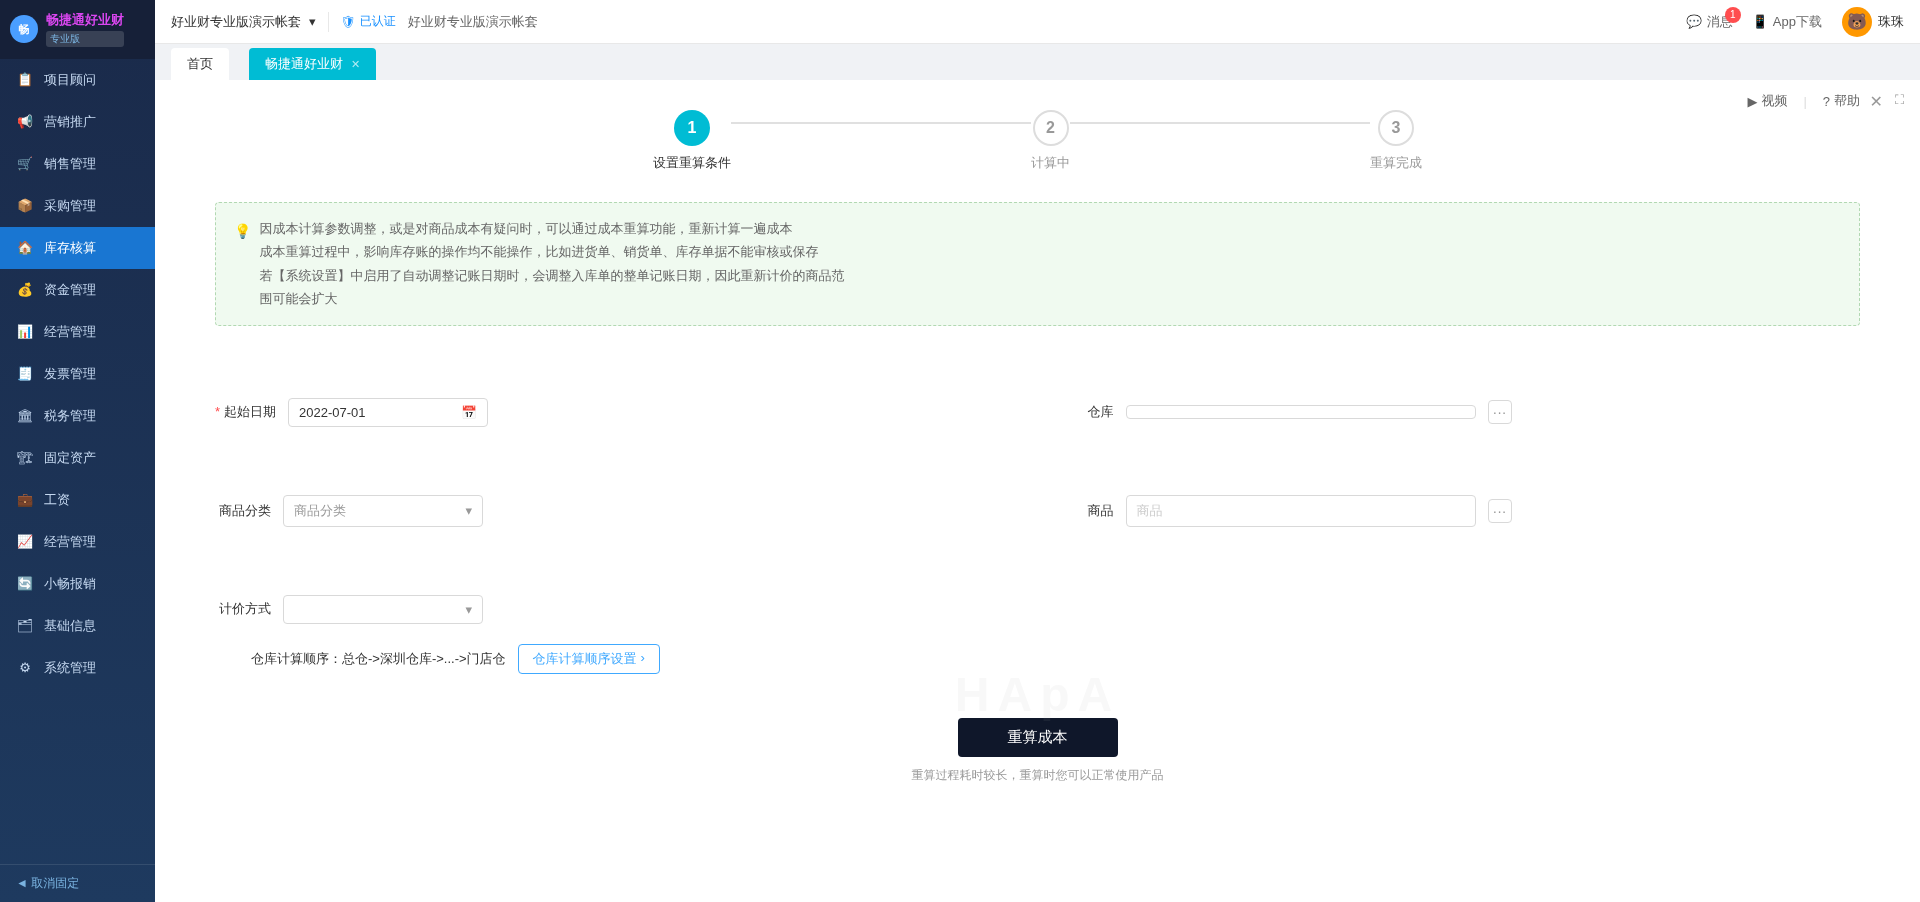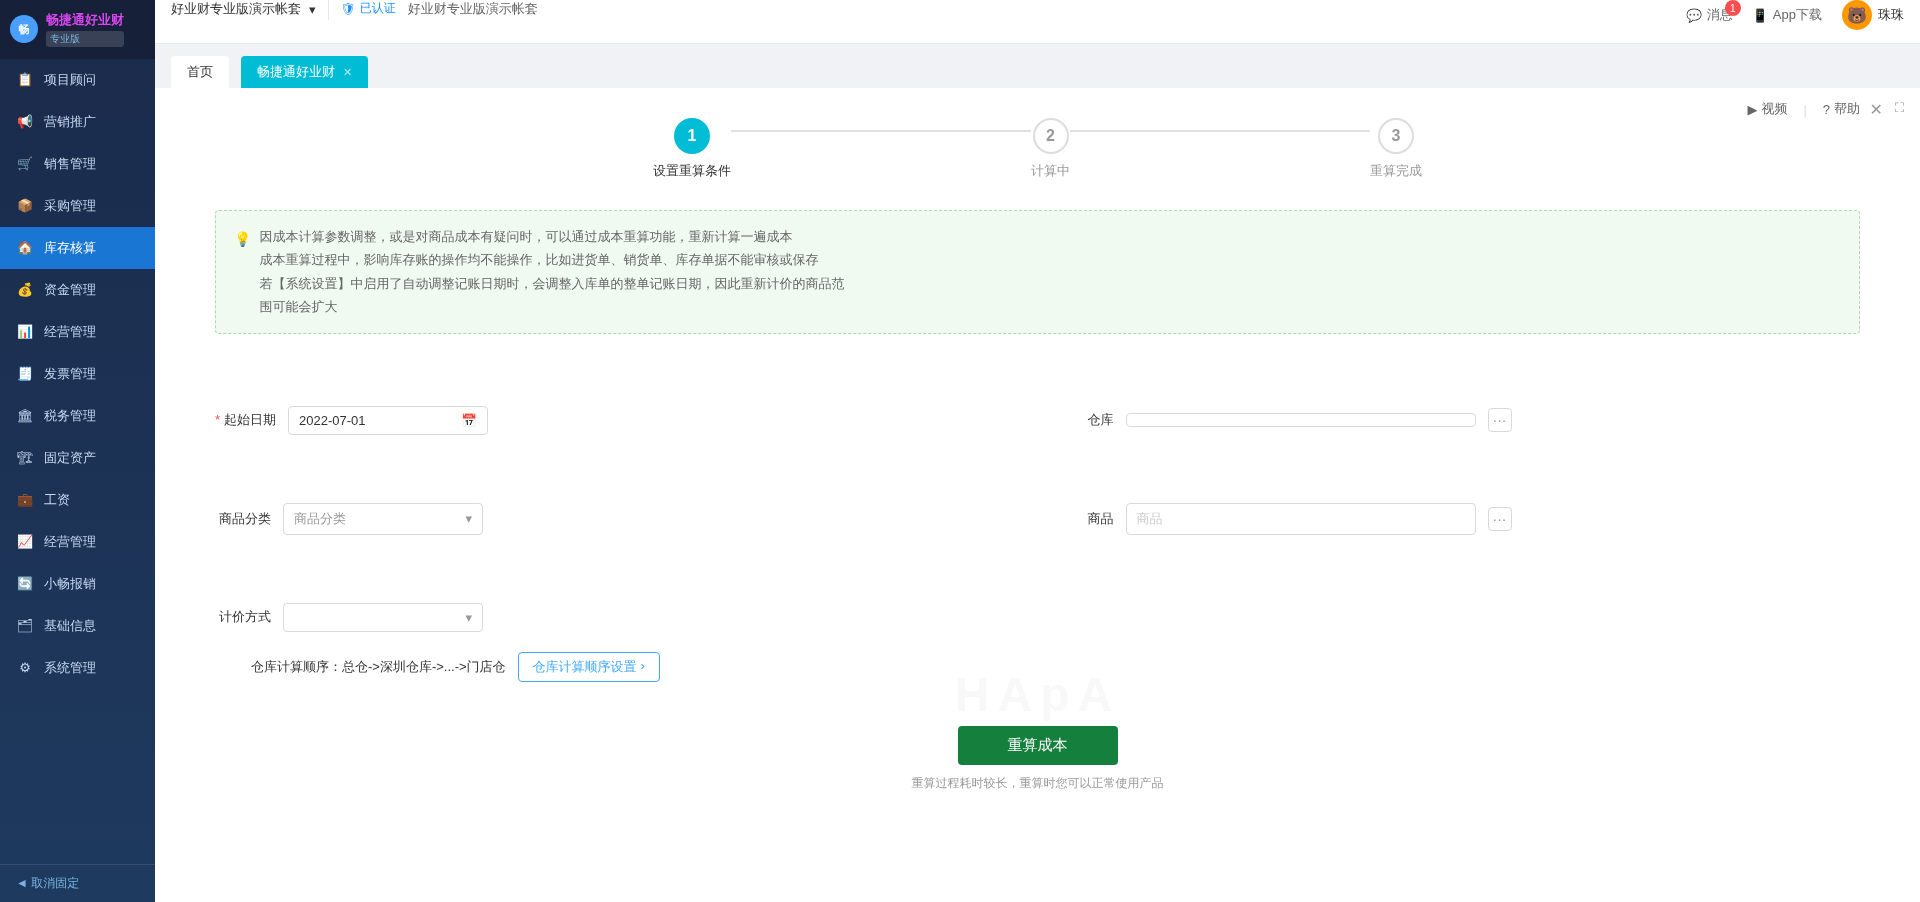--- a/index.html
+++ b/index.html
@@ -80,21 +80,21 @@
       flex-direction: column;
       background: #f0f2f5;
       overflow: hidden;
     }
 
     
     .topbar {
       background: white;
       height: 44px;
       display: flex;
-      align-items: flex-start;
+      align-items: center;
       padding: 0 16px;
       gap: 12px;
       border-bottom: 1px solid #e8e8e8;
       flex-shrink: 0;
     }
     .topbar-account {
       display: flex;
       align-items: center;
       gap: 8px;
       color: #333;
@@ -147,26 +147,26 @@
       display: flex;
       align-items: center;
       justify-content: center;
       overflow: hidden;
     }
     .topbar-username { color: #333; font-size: 13px; }
 
     
     .tabbar {
       background: #f0f2f5;
-      height: 44px;
+      height: 36px;
       display: flex;
       align-items: flex-end;
       padding: 0 16px;
       flex-shrink: 0;
-      gap: 12px;
+      gap: 20px;
     }
     .tab {
       height: 32px;
       padding: 0 16px;
       display: flex;
       align-items: center;
       gap: 8px;
       border-radius: 4px 4px 0 0;
       cursor: pointer;
       font-size: 13px;
@@ -359,21 +359,21 @@
 
     
     .recalc-section {
       display: flex;
       flex-direction: column;
       align-items: center;
       margin-top: 20px;
       gap: 10px;
     }
     .recalc-btn {
-      background: #15803d;
+      background: #0f172a;
       color: white;
       border: none;
       border-radius: 4px;
       padding: 10px 40px;
       font-size: 15px;
       cursor: pointer;
       min-width: 160px;
     }
     .recalc-hint { color: #999; font-size: 12px; }
 

